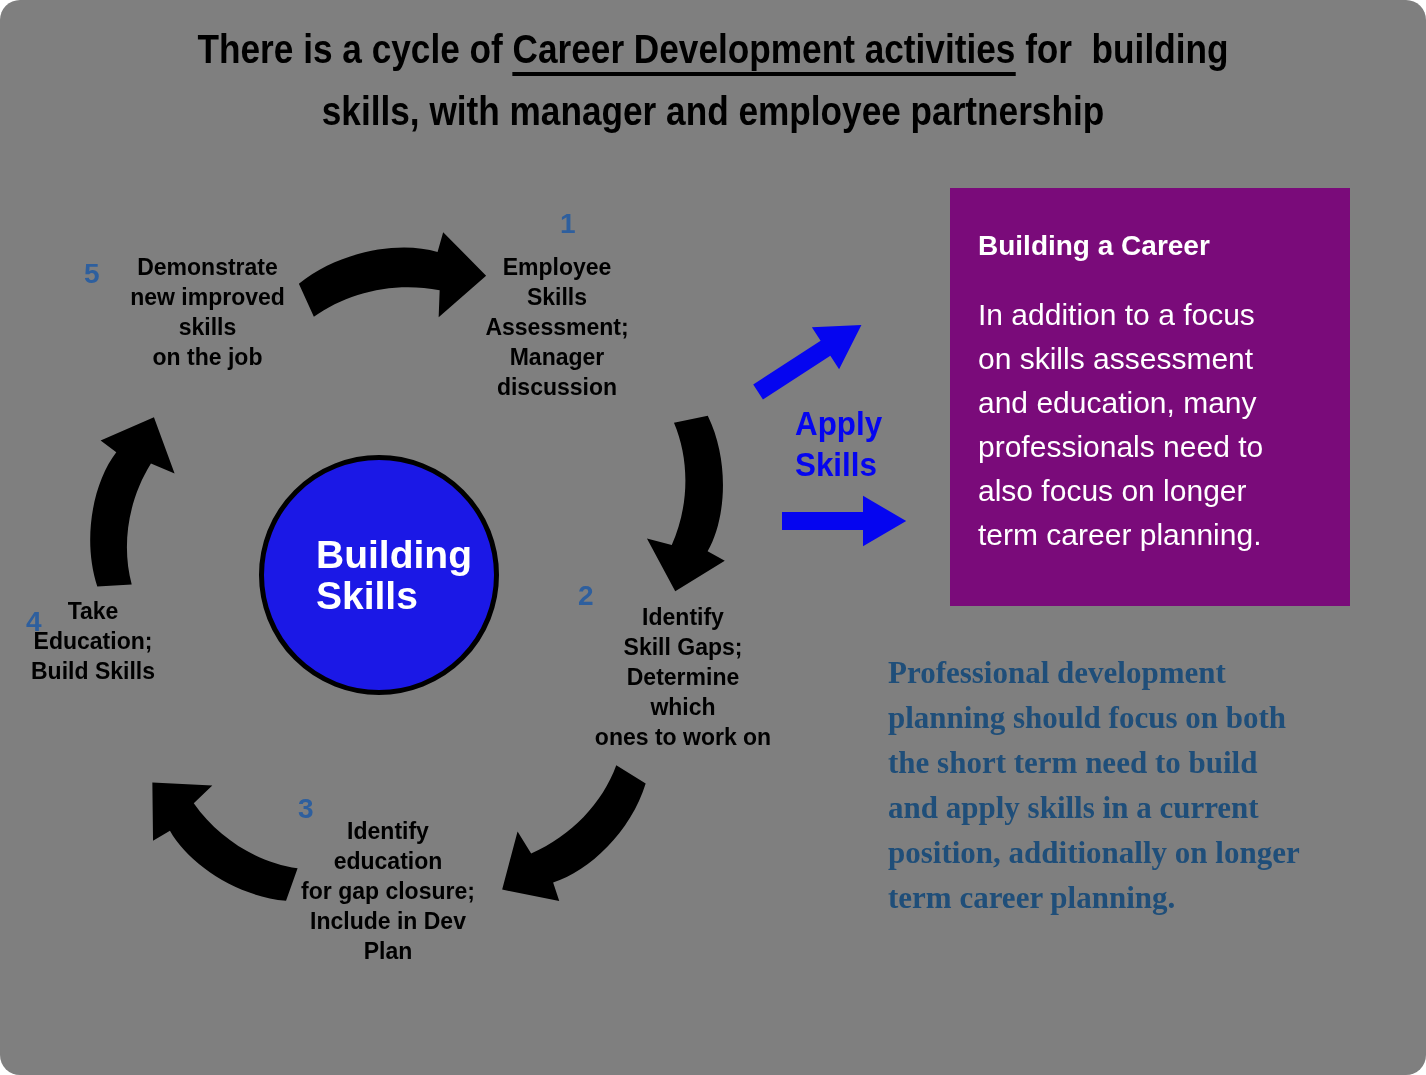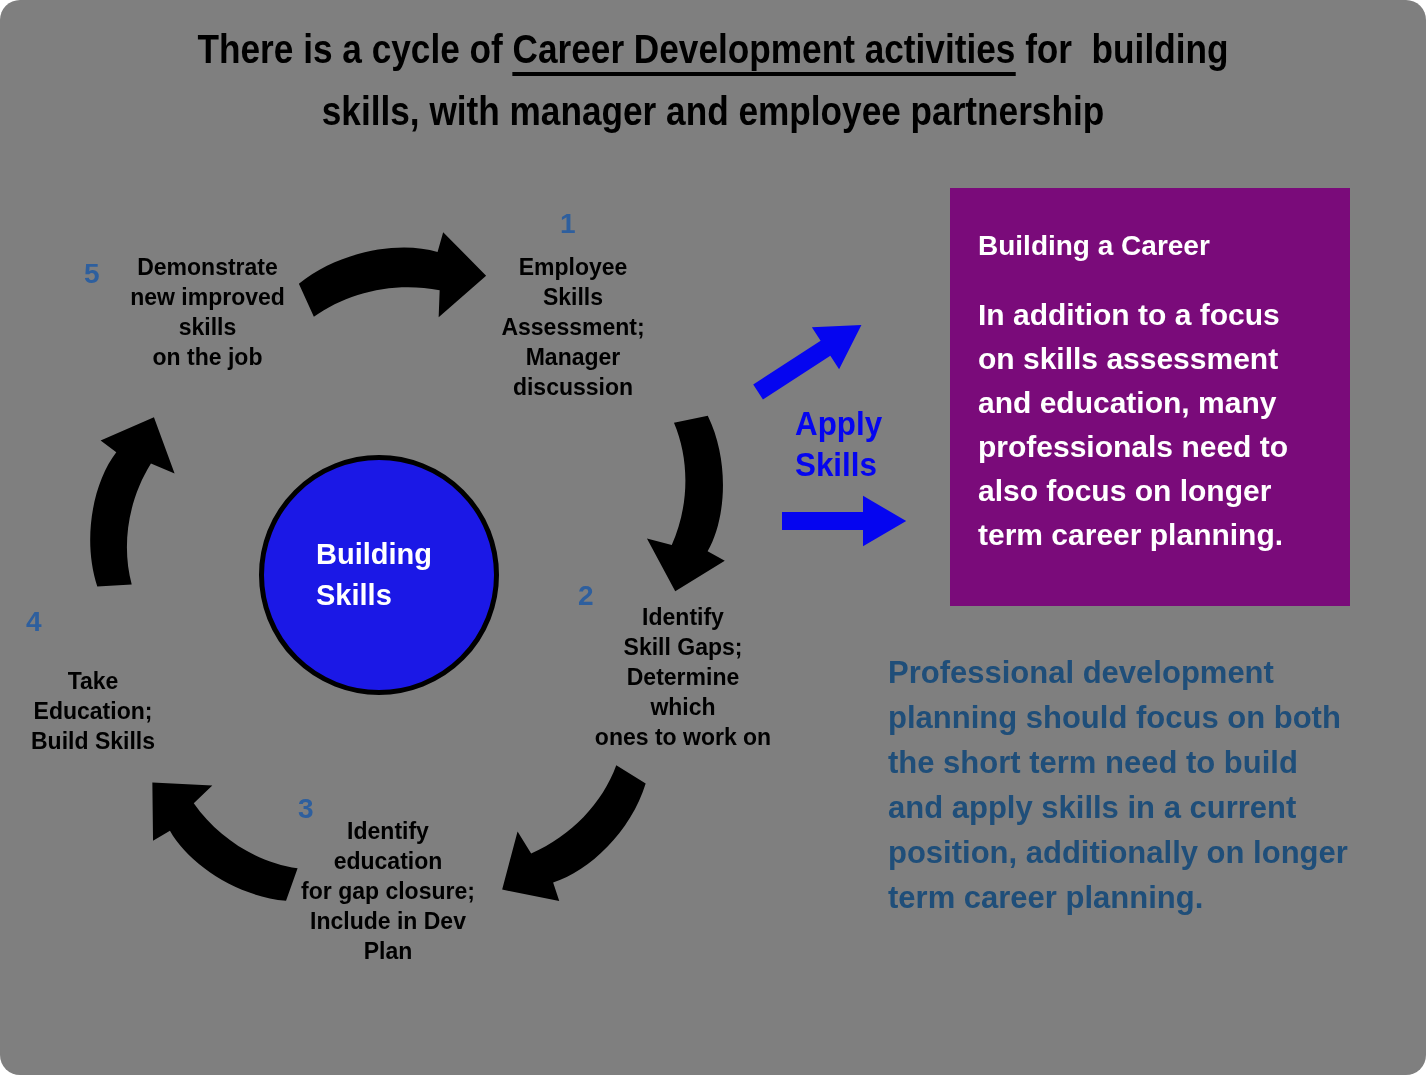--- a/index.html
+++ b/index.html
@@ -31,47 +31,47 @@
   .step-text{
     position:absolute;color:#000;font-size:23px;font-weight:700;
     line-height:30px;text-align:center;white-space:pre-line;
   }
   
   .circle{
     position:absolute;left:259px;top:455px;width:240px;height:240px;
     border-radius:50%;background:var(--circle-blue,#1B18E6);
     border:5px solid #000;box-sizing:border-box;
     display:flex;align-items:center;
-    color:#fff;font-size:29px;font-weight:700;line-height:41px;
+    color:#fff;font-size:39px;font-weight:700;line-height:41px;
     padding-left:52px;white-space:pre-line;
   }
   
   .apply-arrow{position:absolute;overflow:visible;}
   .apply-arrow path{fill:var(--apply-blue,#0505F0);}
   .apply-label{
     position:absolute;left:795px;top:403px;width:120px;
     color:var(--apply-blue,#0505F0);font-size:33px;font-weight:700;
     line-height:41px;white-space:pre-line;text-align:left;
     transform:scaleX(.95);transform-origin:0 0;
   }
   
   .career-box{
     position:absolute;left:950px;top:188px;width:400px;height:418px;
     background:var(--purple,#7A0B7A);color:#fff;
     padding:42px 24px 0 28px;box-sizing:border-box;
   }
   .career-title{font-size:28px;font-weight:700;margin:0 0 31px 0;}
-  .career-body{font-size:30px;font-weight:700;line-height:44px;white-space:pre-line;}
+  .career-body{font-size:30px;font-weight:400;line-height:44px;white-space:pre-line;}
   
   .note{
     position:absolute;left:888px;width:525px;
     color:var(--note-blue,#1F4E79);font-size:31px;font-weight:700;
     line-height:45px;white-space:pre-line;
   }
-  .note-1{top:650px;}
+  .note-1{top:650px;font-family:Liberation Serif, serif;}
   .note-2{top:966px;}
 </style>
 </head>
 <body>
 
 <div class="slide">
 
   <div class="title">
     <div><span class="t-seg">There is a cycle of </span><span class="t-seg t-underline">Career Development activities</span><span class="t-seg"> for  building</span></div>
     <div>skills, with manager and employee partnership</div>
@@ -93,42 +93,42 @@
       <use href="#cycleArrow"></use>
     </svg>
   <svg class="cyc" style="left:122px;top:788px;transform:rotate(218deg)" width="200" height="100" viewBox="0 0 220 110">
       <use href="#cycleArrow"></use>
     </svg>
   <svg class="cyc" style="left:30px;top:453px;transform:rotate(285deg)" width="200" height="100" viewBox="0 0 220 110">
       <use href="#cycleArrow"></use>
     </svg>
 
   <div class="step-num" style="left:560px;top:208px">1</div>
-  <div class="step-text" style="left:473px;top:252px;width:200px">Employee
+  <div class="step-text" style="left:457px;top:252px;width:200px">Employee
 Skills
 Assessment;
 Manager
 discussion</div>
 
   <div class="step-num" style="left:578px;top:580px">2</div>
   <div class="step-text" style="left:583px;top:602px;width:200px">Identify
 Skill Gaps;
 Determine
 which
 ones to work on</div>
 
   <div class="step-num" style="left:298px;top:793px">3</div>
   <div class="step-text" style="left:288px;top:816px;width:200px">Identify
 education
 for gap closure;
 Include in Dev
 Plan</div>
 
   <div class="step-num" style="left:26px;top:606px">4</div>
-  <div class="step-text" style="left:12px;top:666px;width:162px">Take
+  <div class="step-text" style="left:12px;top:596px;width:162px">Take
 Education;
 Build Skills</div>
 
   <div class="step-num" style="left:84px;top:258px">5</div>
   <div class="step-text" style="left:110px;top:252px;width:195px">Demonstrate
 new improved
 skills
 on the job</div>
 
   <div class="circle">Building

